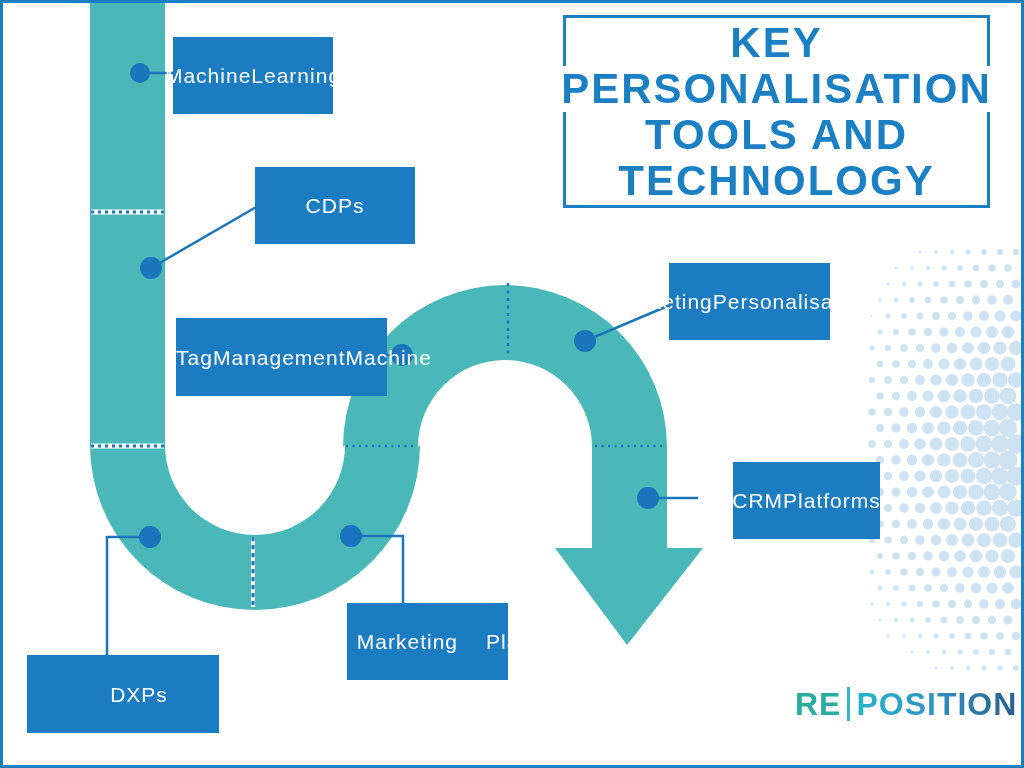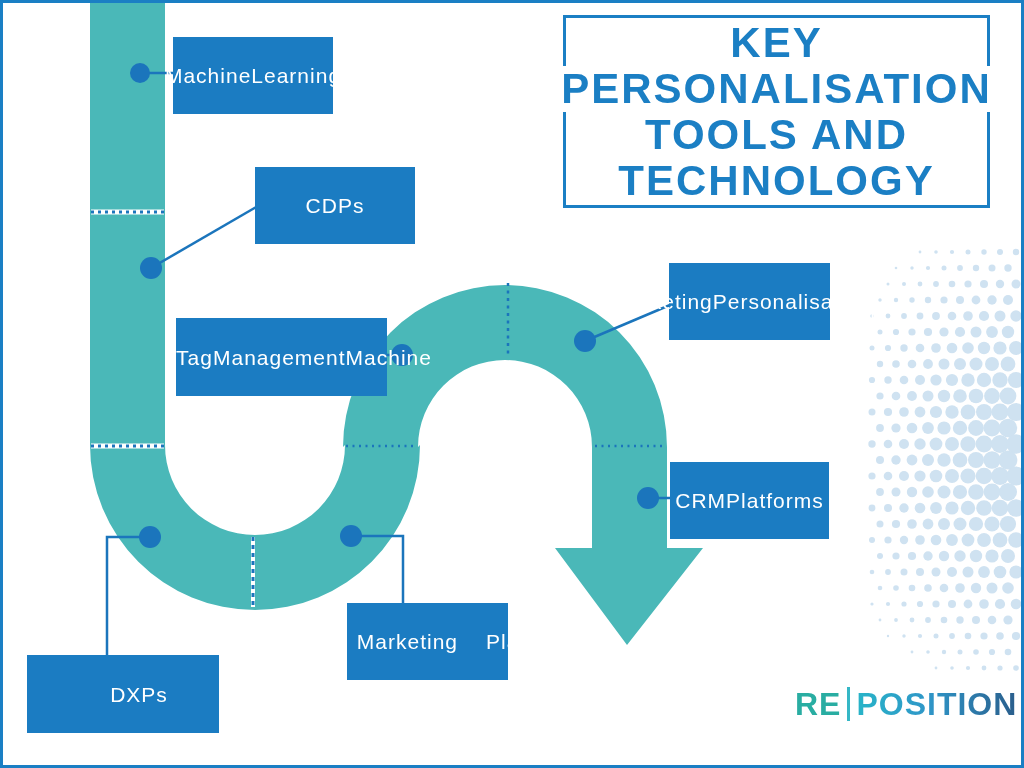--- a/index.html
+++ b/index.html
@@ -15,21 +15,21 @@
   
   .label-box{
     position:absolute;z-index:10;background:#1b7cc2;color:#fff;
     display:flex;flex-direction:row;align-items:center;justify-content:center;
     text-align:center;font-size:21px;line-height:25px;letter-spacing:1px;font-weight:400;
   }
   .lb-ml   {left:173px;top:37px; width:160px;height:77px;}
   .lb-cdps {left:255px;top:167px;width:160px;height:77px;}
   .lb-tag  {left:176px;top:318px;width:166px;height:78px;padding-left:45px;}
   .lb-ded  {left:669px;top:263px;width:161px;height:77px;}
-  .lb-crm  {left:670px;top:462px;width:159px;height:77px;}
+  .lb-crm  {left:733px;top:462px;width:147px;height:77px;}
   .lb-email{left:347px;top:603px;width:161px;height:77px;gap:28px;}
   .lb-dxps {left:27px; top:655px;width:160px;height:78px;padding-left:32px;}
 
   
   .title-box{
     position:absolute;left:563px;top:15px;width:427px;height:193px;z-index:10;
     border:3px solid #1b7fc4;box-sizing:border-box;
     display:flex;flex-direction:column;justify-content:center;align-items:center;
   }
   .t-line{display:flex;justify-content:center;width:100%;}

